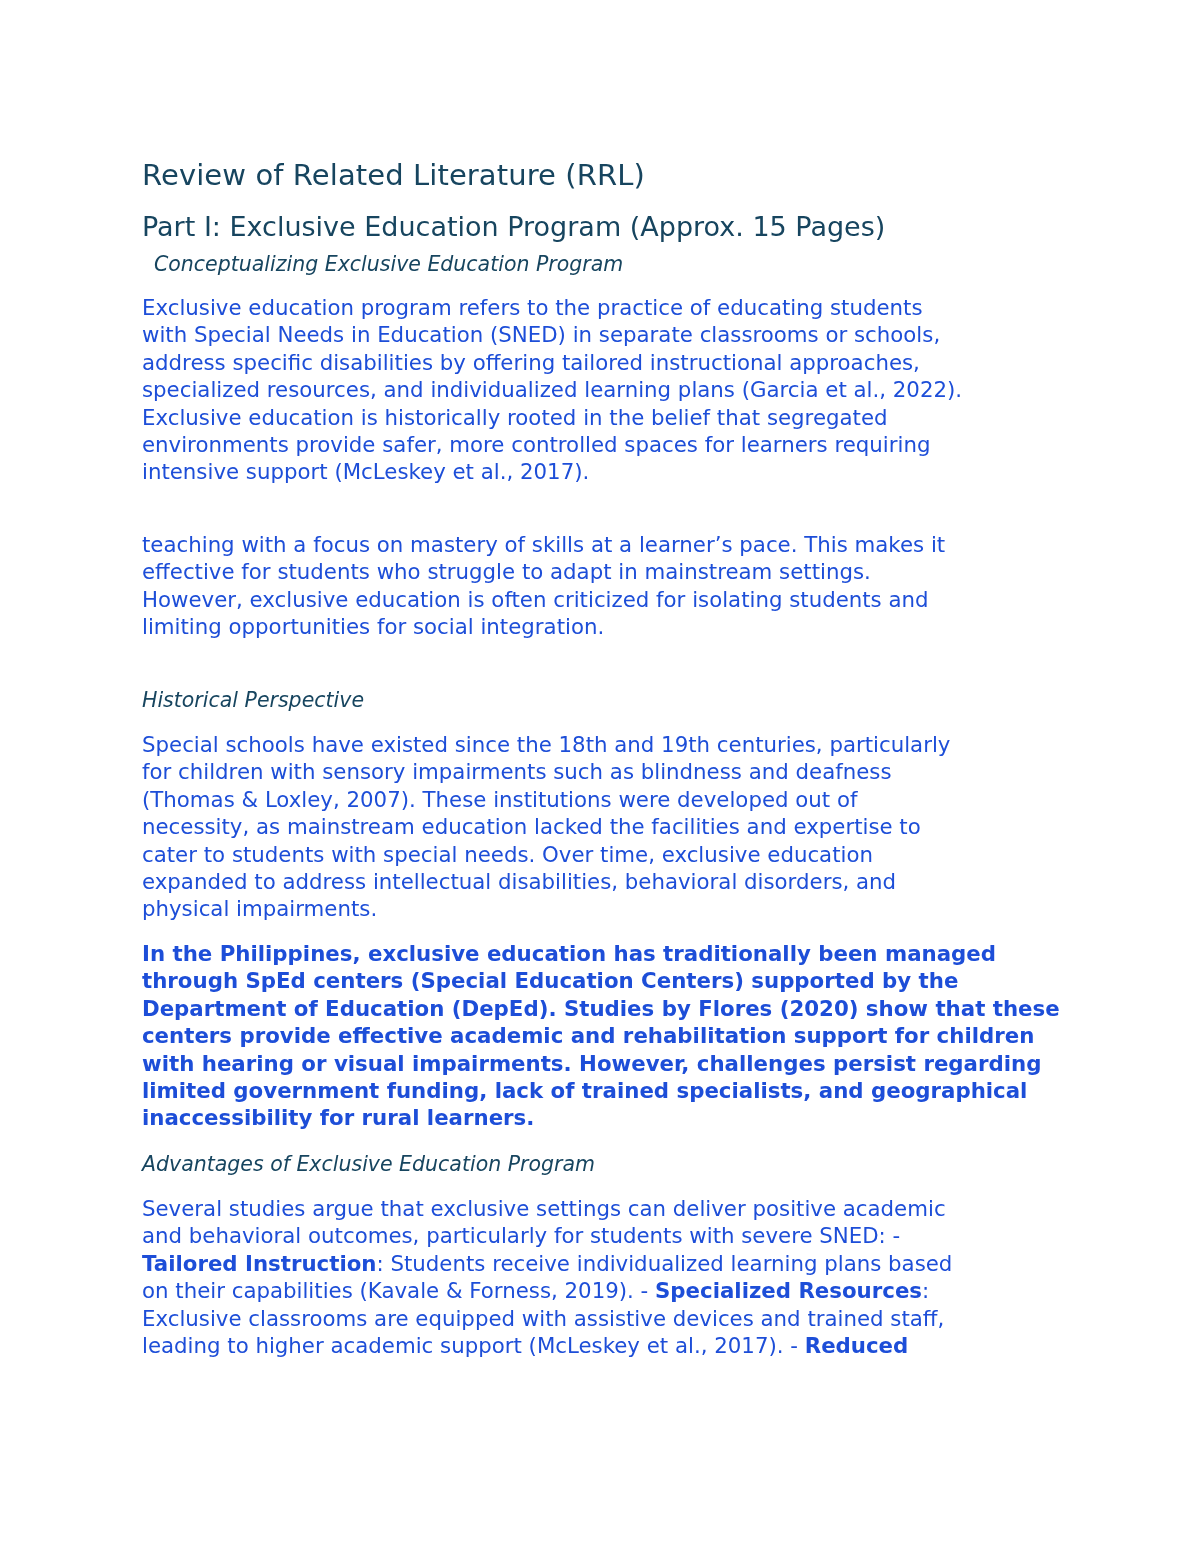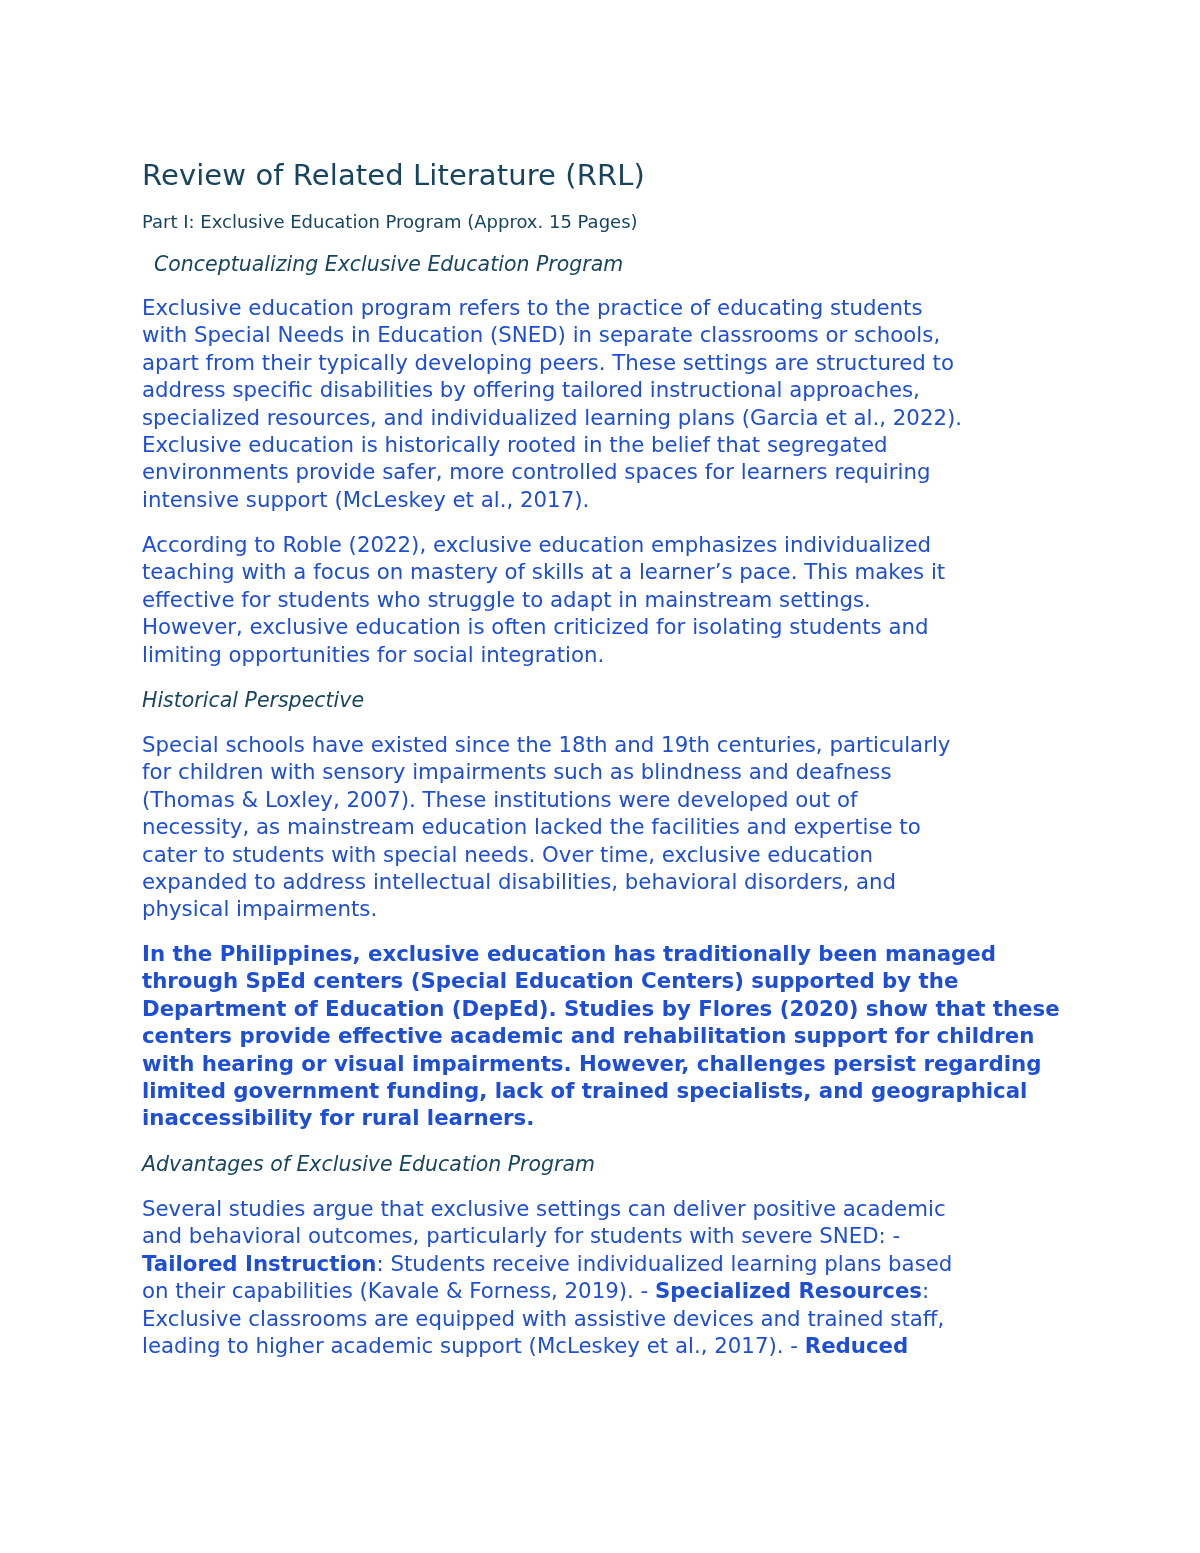--- a/index.html
+++ b/index.html
@@ -29,21 +29,21 @@
       font-weight: normal;
       color: #17455f;
       white-space: nowrap;
       letter-spacing: 0.1px;
       margin: 0;
     }
     .part-heading {
       position: absolute;
       left: 0;
       top: 211px;
-      font-size: 18px;
+      font-size: 27px;
       font-weight: normal;
       color: #17455f;
       white-space: nowrap;
       margin: 0;
     }
     .sub-heading {
       position: absolute;
       left: 0;
       font-size: 20.5px;
       font-style: italic;
@@ -75,30 +75,28 @@
 
   <h1 class="title">Review of Related Literature (RRL)</h1>
 
   <h2 class="part-heading">Part I: Exclusive Education Program (Approx. 15 Pages)</h2>
 
   <h3 class="sub-heading" style="top:252px;margin-left:12px;">Conceptualizing Exclusive Education Program</h3>
 
   <p class="para" style="top:294px;">
     <span class="line">Exclusive education program refers to the practice of educating students</span>
     <span class="line">with Special Needs in Education (SNED) in separate classrooms or schools,</span>
-    <span class="line">apart from their typically developing peers. These settings are structured to</span>
     <span class="line">address specific disabilities by offering tailored instructional approaches,</span>
     <span class="line">specialized resources, and individualized learning plans (Garcia et al., 2022).</span>
     <span class="line">Exclusive education is historically rooted in the belief that segregated</span>
     <span class="line">environments provide safer, more controlled spaces for learners requiring</span>
     <span class="line">intensive support (McLeskey et al., 2017).</span>
   </p>
 
   <p class="para" style="top:531px;">
-    <span class="line">According to Roble (2022), exclusive education emphasizes individualized</span>
     <span class="line">teaching with a focus on mastery of skills at a learner’s pace. This makes it</span>
     <span class="line">effective for students who struggle to adapt in mainstream settings.</span>
     <span class="line">However, exclusive education is often criticized for isolating students and</span>
     <span class="line">limiting opportunities for social integration.</span>
   </p>
 
   <h3 class="sub-heading" style="top:688px;">Historical Perspective</h3>
 
   <p class="para" style="top:731px;">
     <span class="line">Special schools have existed since the 18th and 19th centuries, particularly</span>

